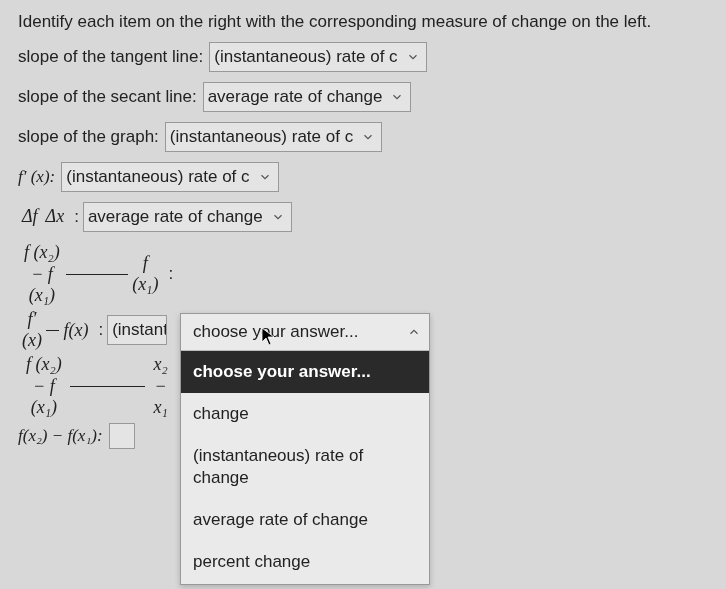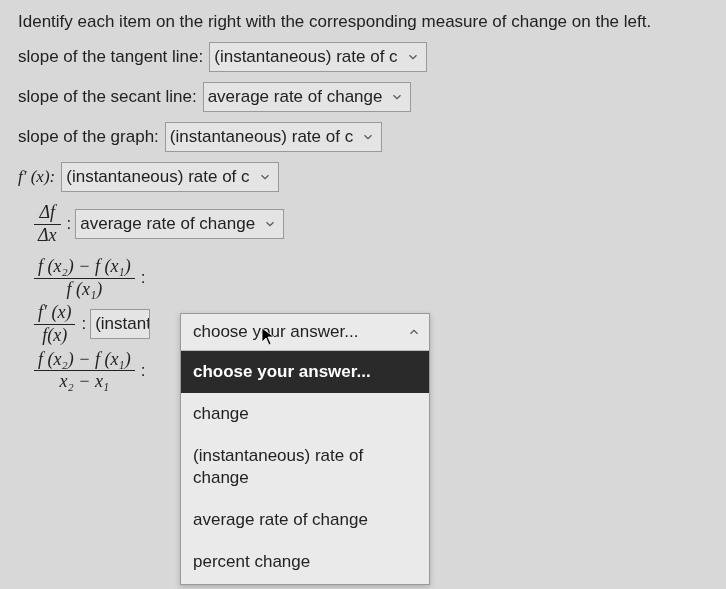--- a/index.html
+++ b/index.html
@@ -31,25 +31,24 @@
     }
     .math-label {
       font-family: 'Times New Roman', serif;
       font-style: italic;
       margin-right: 6px;
     }
     .frac {
       font-family: 'Times New Roman', serif;
       font-style: italic;
       display: inline-flex;
-      flex-direction: column;
+      flex-direction: row;
       align-items: center;
       vertical-align: middle;
       margin-right: 4px;
-      margin-left: 16px;
     }
     .frac .num, .frac .den {
       padding: 0 4px;
       font-size: 18px;
       line-height: 1.2;
     }
     .frac .bar {
       width: 100%;
       border-top: 1.5px solid #222;
     }
@@ -221,20 +220,24 @@
 
   <div class="row" style="margin-bottom:4px;">
     <span class="frac">
       <span class="num">f (x₂) − f (x₁)</span>
       <span class="bar"></span>
       <span class="den">x₂ − x₁</span>
     </span>
     <span class="colon">:</span>
   </div>
 
+  <div class="row">
+    <span class="math-label">f(x₂) − f(x₁):</span>
+    <span class="small-input"></span>
+  </div>
 
 </div>
 
 <div class="dropdown">
   <div class="dropdown-header">
     <span>choose your answer...</span>
     <span class="chev">
       <svg width="14" height="14" viewBox="0 0 24 24" fill="none" stroke="currentColor" stroke-width="2">
           <polyline points="6 15 12 9 18 15"></polyline>
         </svg>

